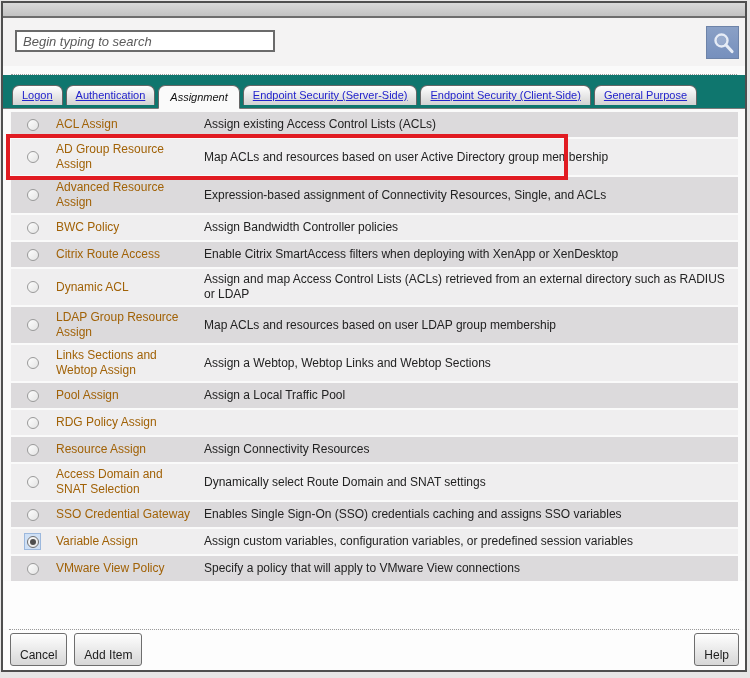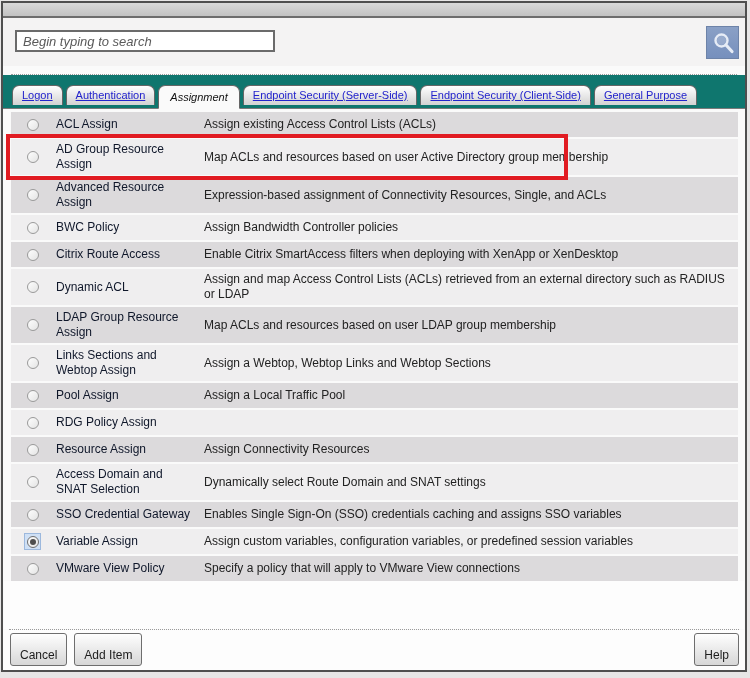--- a/index.html
+++ b/index.html
@@ -135,21 +135,21 @@
     position: absolute;
     left: 2px; top: 2px;
     width: 6px; height: 6px;
     border-radius: 50%;
     background: #4e4e4e;
   }
   .row-label {
     flex: 0 0 148px;
     width: 148px;
     font-size: 12px;
-    color: #0f172a;
+    color: #a16207;
     line-height: 1.25;
     padding-right: 8px;
   }
   .row-desc {
     flex: 1 1 auto;
     font-size: 12px;
     color: #222;
     line-height: 1.25;
   }
   .highlight-box {

